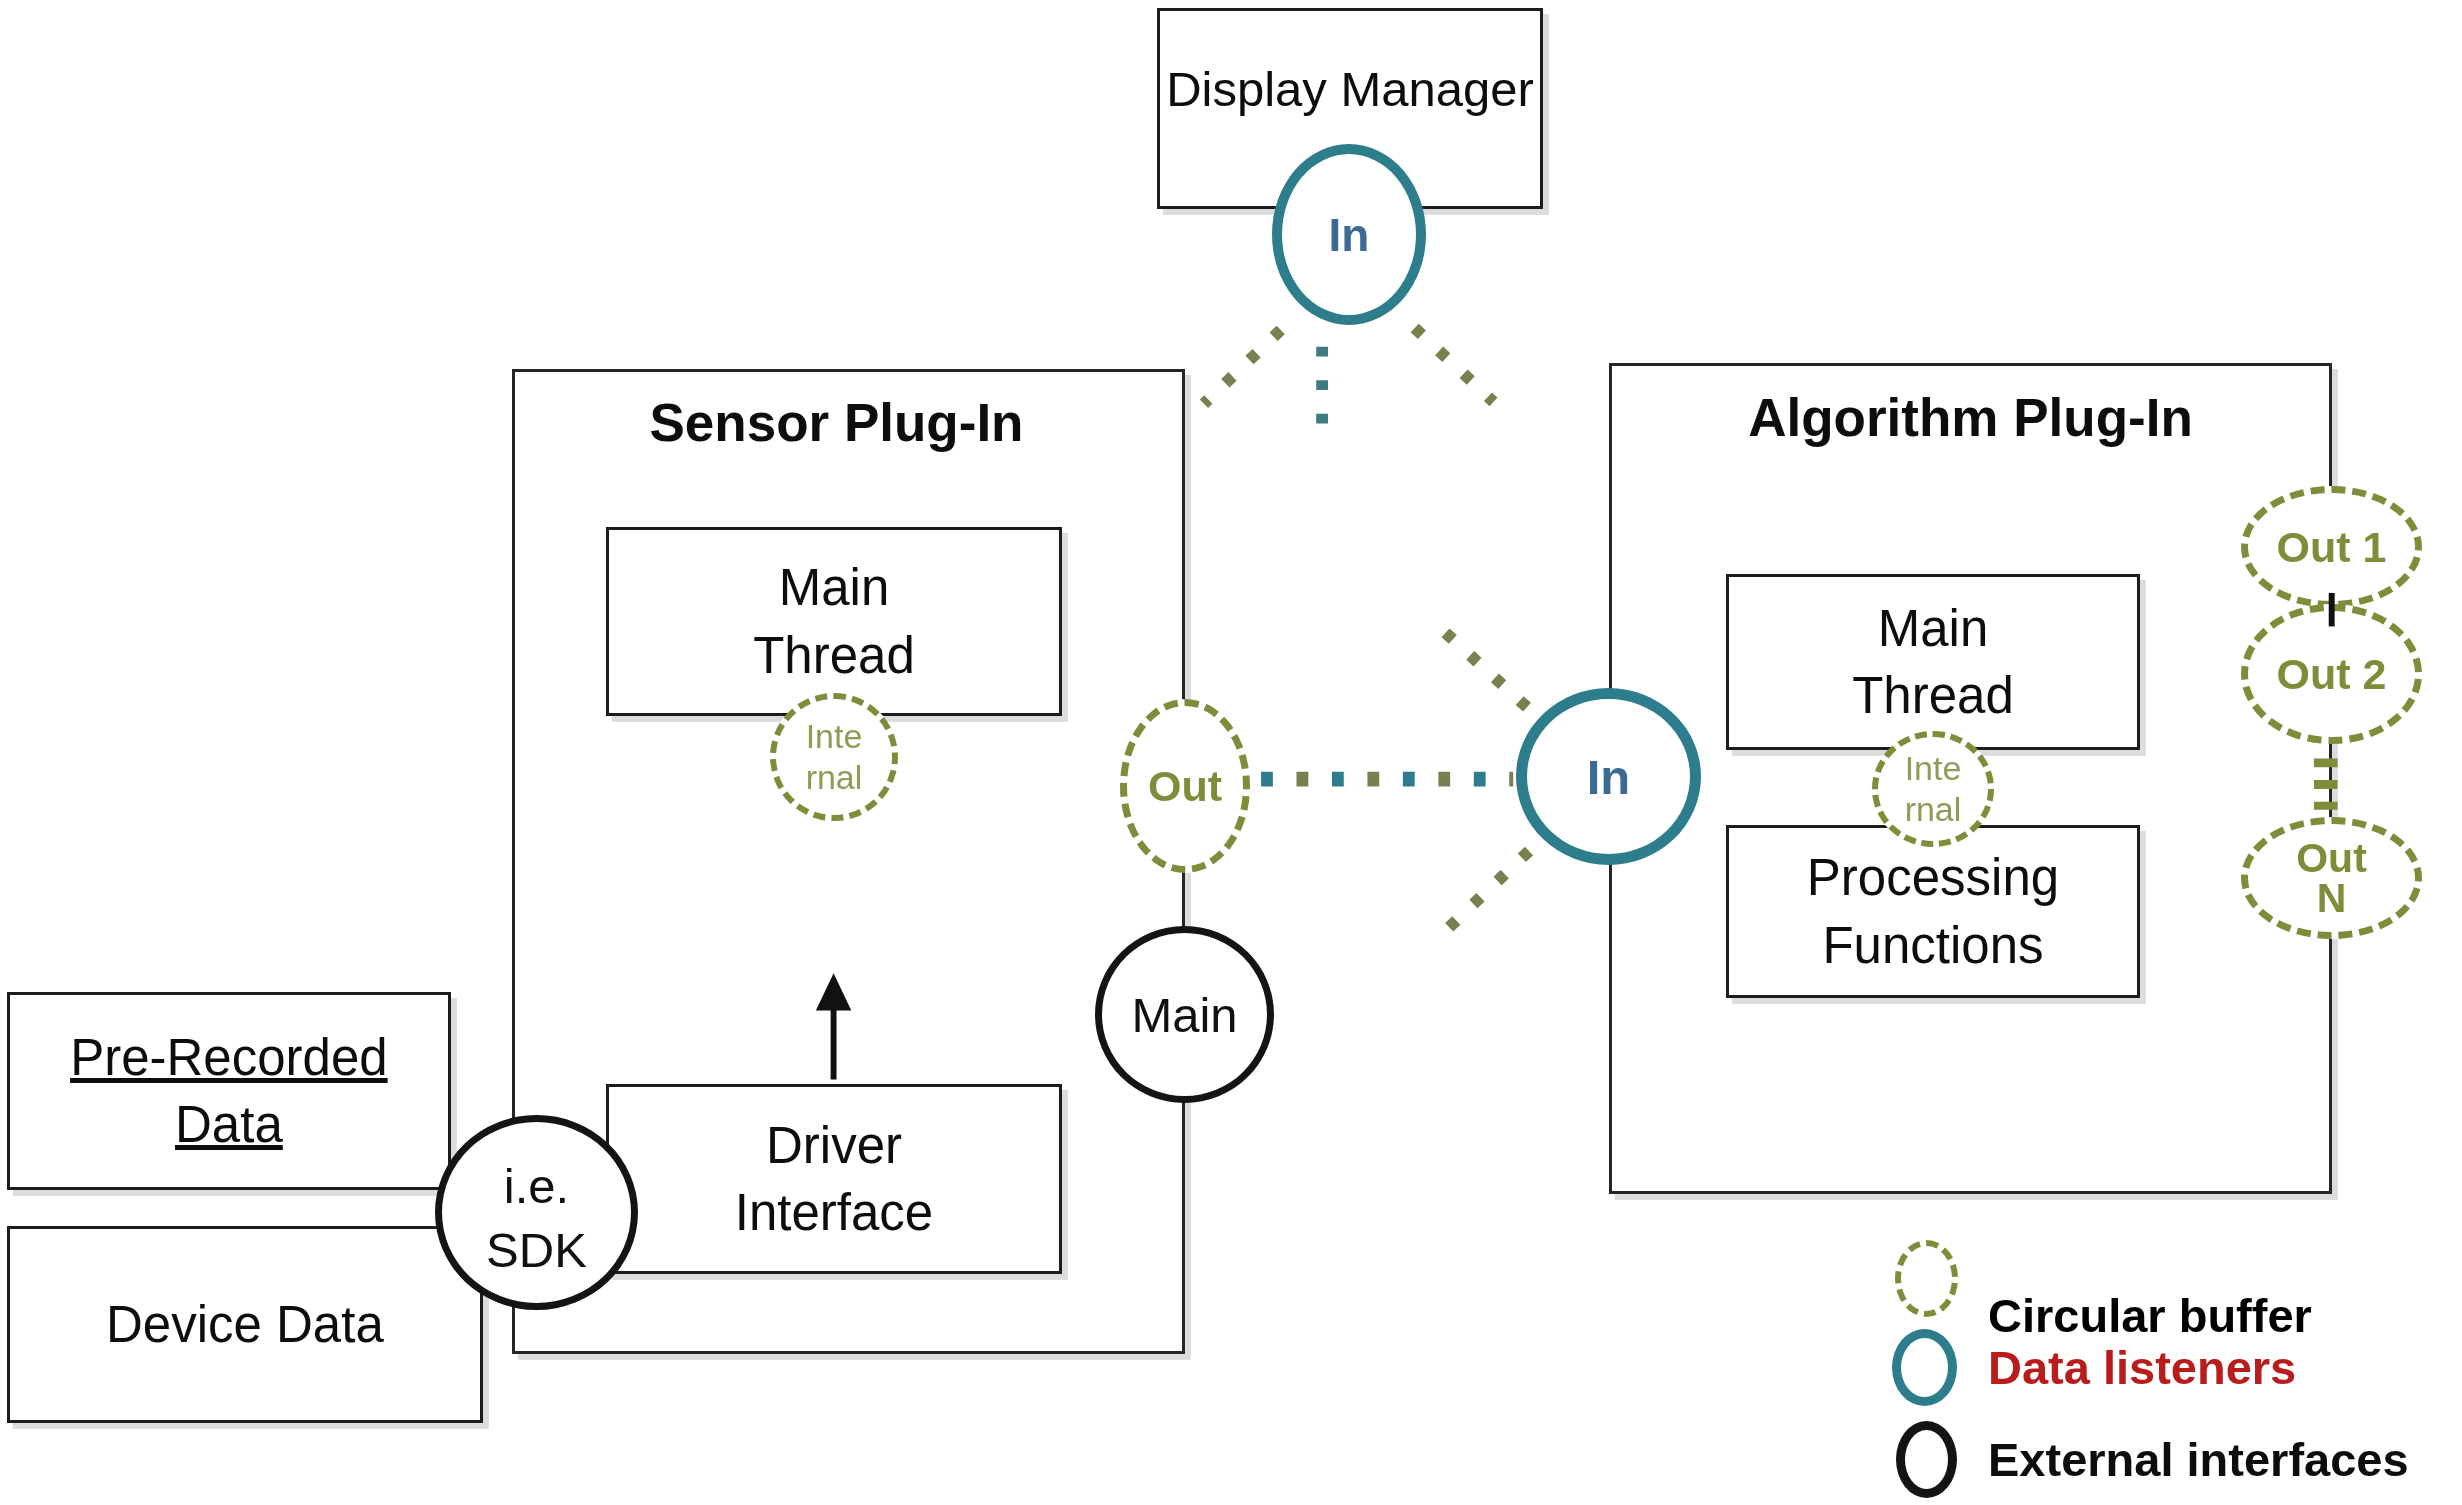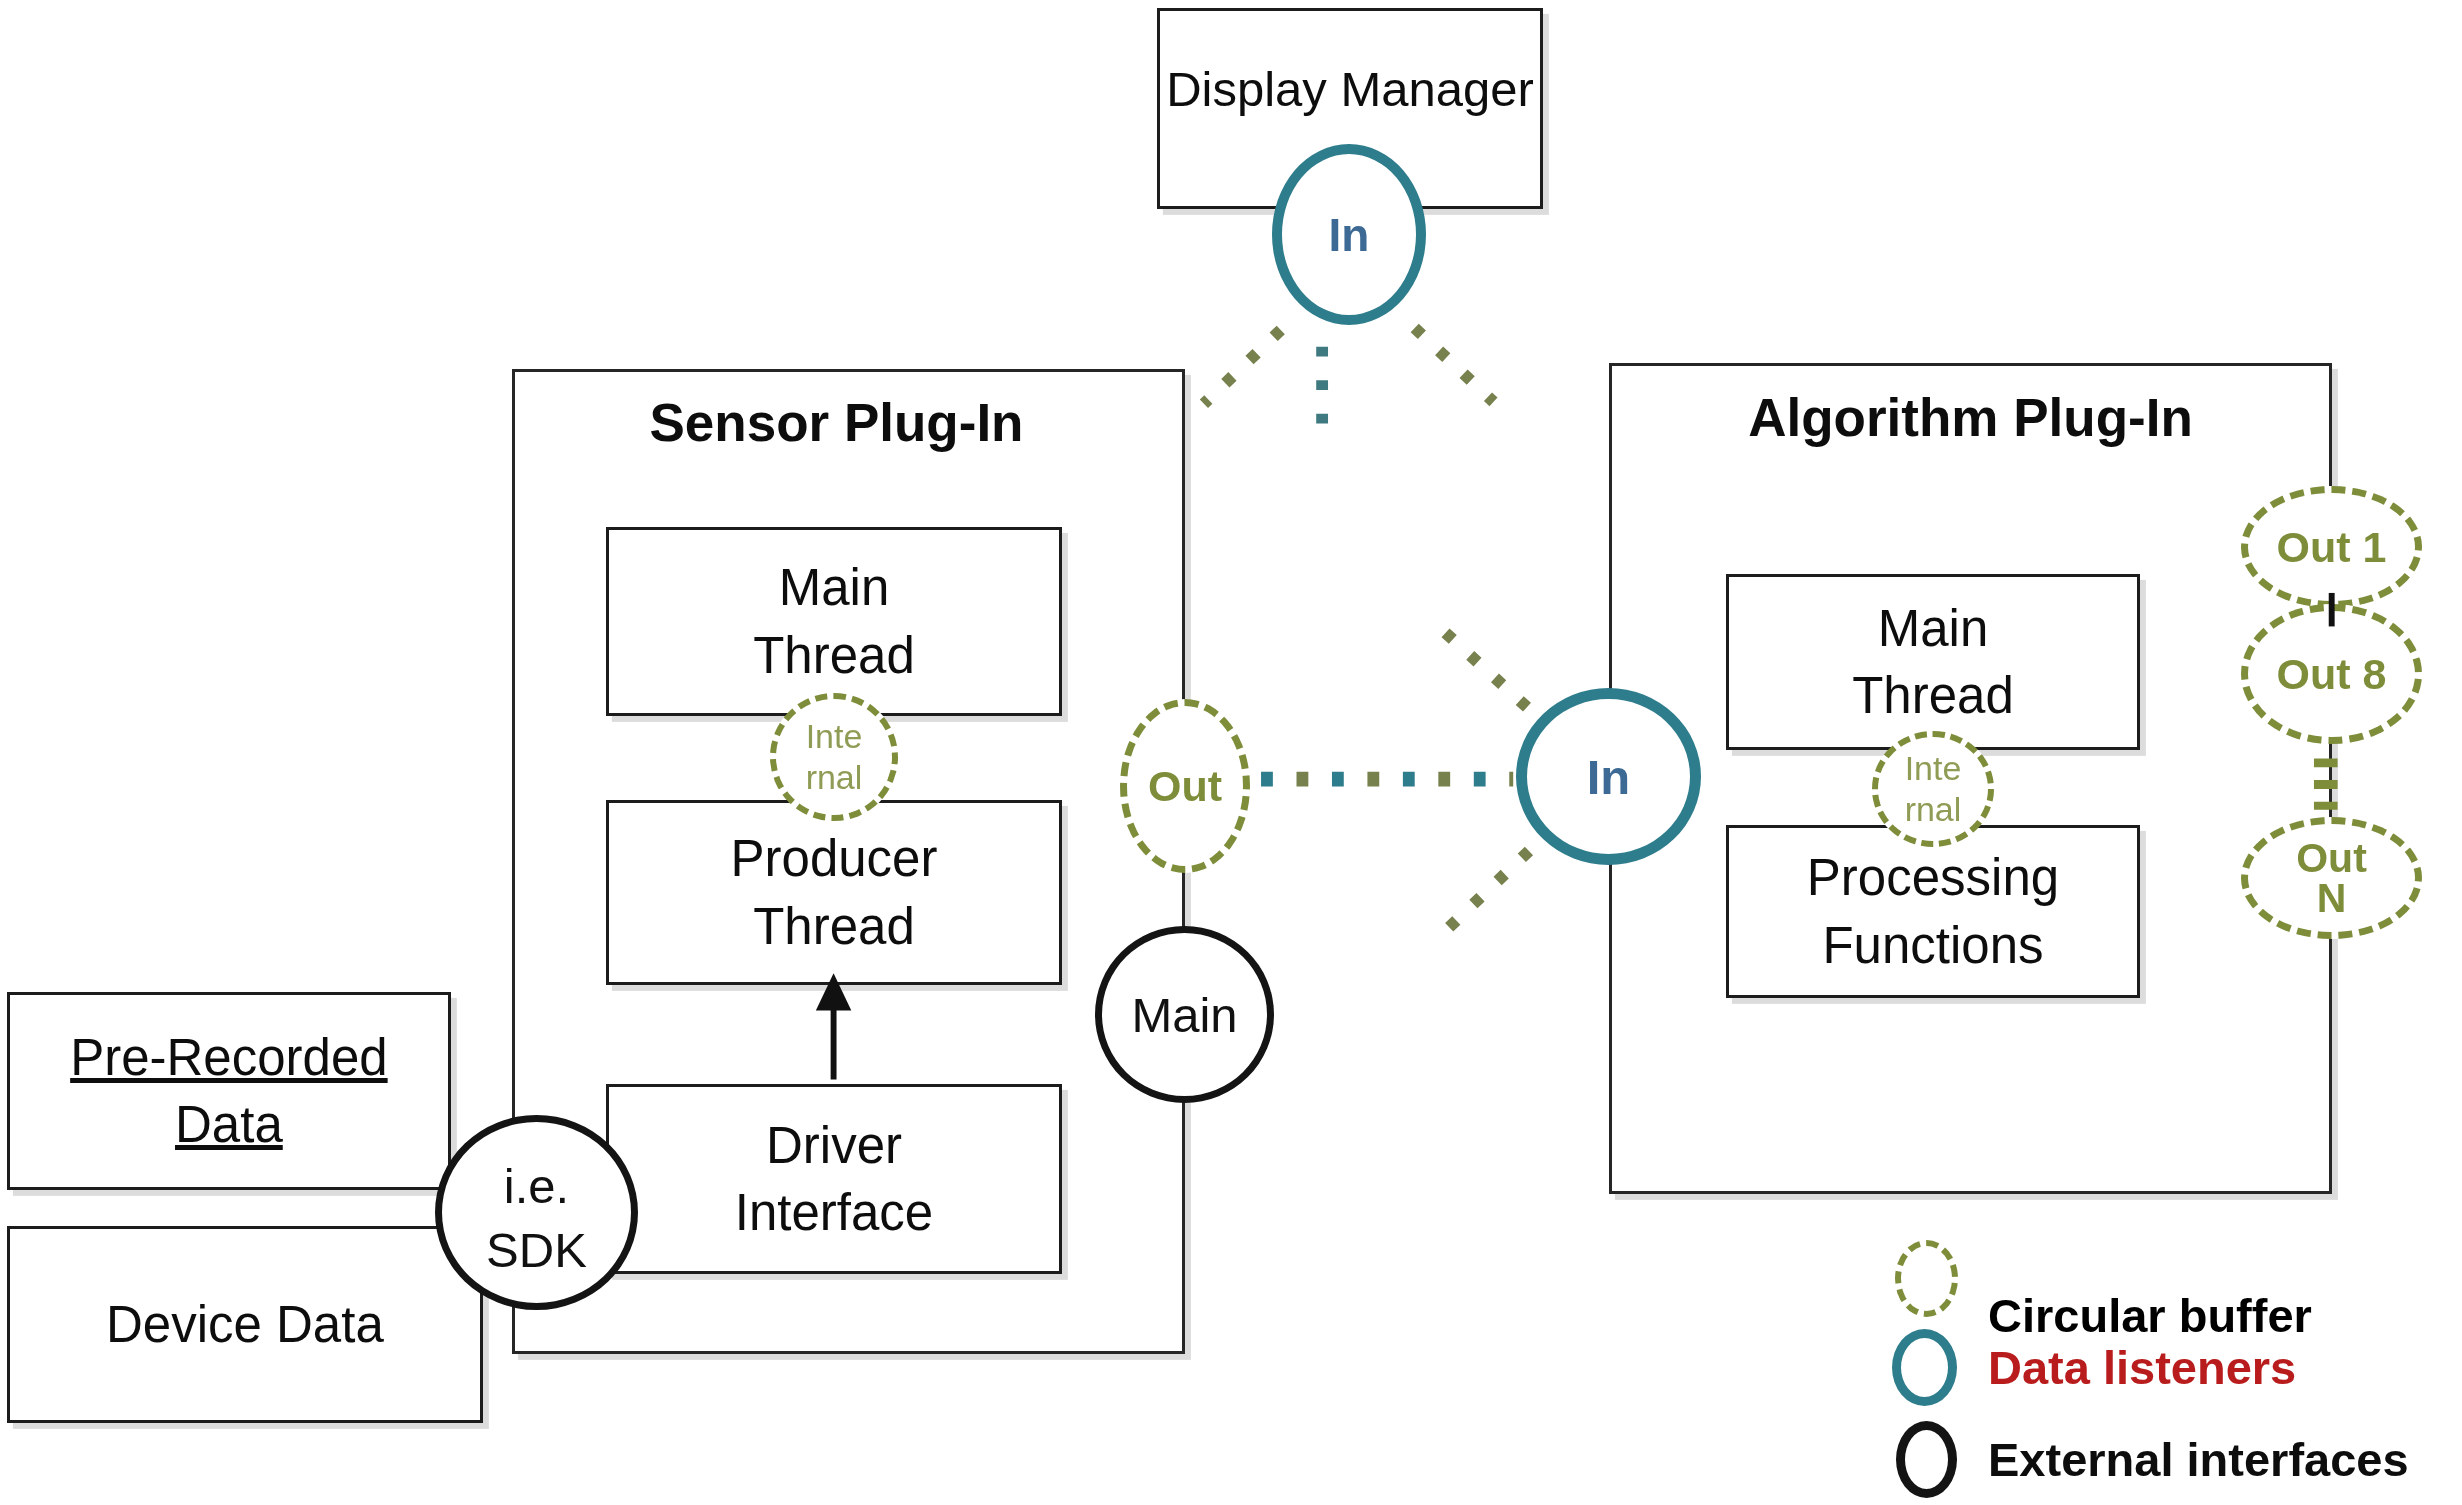--- a/index.html
+++ b/index.html
@@ -72,23 +72,20 @@
 
   <div class="box" style="left:606px;top:527px;width:456px;height:189px;">
     <div class="lbl" style="width:246px;">Main Thread</div>
   </div>
 
   <div class="circle dash-olive-thin" style="left:770px;top:693px;width:128px;height:128px;">
     <span class="internal-lbl">Inte</span>
     <span class="internal-lbl">rnal</span>
   </div>
 
-  <div class="box" style="left:606px;top:800px;width:456px;height:185px;">
-    <div class="lbl" style="width:276px;">Producer Thread</div>
-  </div>
 
   <div class="box" style="left:606px;top:1084px;width:456px;height:190px;">
     <div class="lbl" style="width:276px;">Driver Interface</div>
   </div>
 
   <div class="circle dash-olive" style="left:1120px;top:699px;width:130px;height:174px;">
     <span class="out-lbl">Out</span>
   </div>
 
   <div class="circle solid-black" style="left:1095px;top:926px;width:179px;height:177px;">
@@ -122,21 +119,21 @@
   </div>
 
   <div class="circle solid-teal" style="left:1516px;top:688px;width:185px;height:177px;border-width:11.8px;">
     <span class="in-lbl" style="font-size:49px;">In</span>
   </div>
 
   <div class="circle dash-olive" style="left:2241px;top:486px;width:181px;height:122px;">
     <span class="out-lbl" style="white-space:nowrap;">Out 1</span>
   </div>
   <div class="circle dash-olive" style="left:2241px;top:604px;width:181px;height:140px;">
-    <span class="out-lbl" style="white-space:nowrap;">Out 8</span>
+    <span class="out-lbl" style="white-space:nowrap;">Out 2</span>
   </div>
   <div class="circle dash-olive" style="left:2241px;top:817px;width:181px;height:122px;">
     <span class="out-lbl" style="font-size:41px;">Out</span>
     <span class="out-lbl" style="font-size:41px;">N</span>
   </div>
 
   <svg class="overlay" width="2463" height="1505" viewBox="0 0 2500 1528">
     <line x1="2367" y1="602" x2="2367" y2="636" stroke="#111" stroke-width="6"></line>
   </svg>
 

